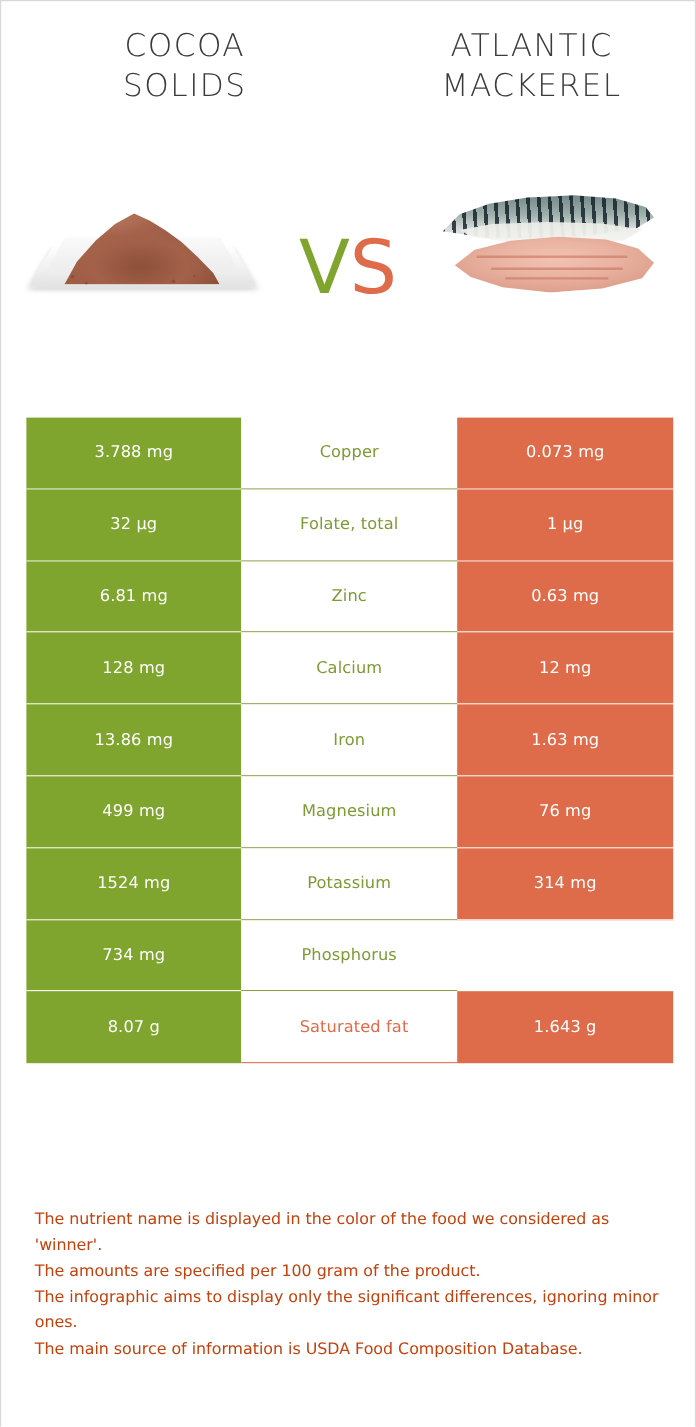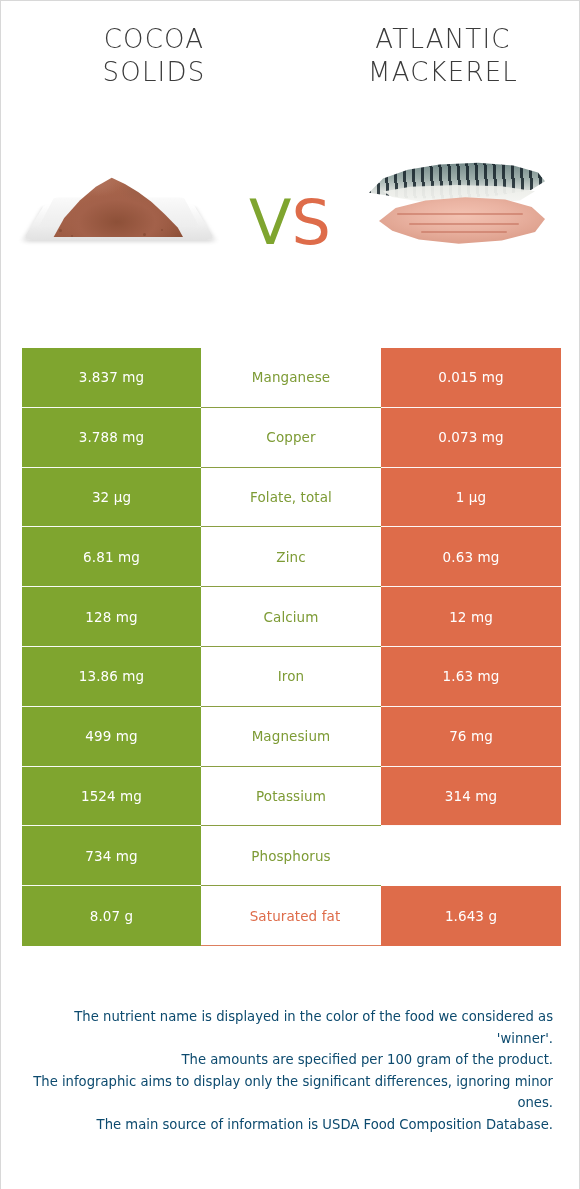--- a/index.html
+++ b/index.html
@@ -200,24 +200,24 @@
     border-bottom:1px solid rgba(255,255,255,.95);
   }
   .row:last-child .cell-left,
   .row:last-child .cell-right{ border-bottom:none; }
 
   
   .footer{
     position:absolute;
     left:0; top:1005px;
     width:580px;
-    text-align:right;
+    text-align:left;
     font-size:13.2px;
     line-height:21.5px;
-    color:#0c4a6e;
+    color:#c2410c;
     font-family:"DejaVu Sans", sans-serif;
     padding:0 28px;
   }
   .footer p{ margin:0; }
 </style>
 </head>
 <body>
 
 <div class="page">
 
@@ -259,25 +259,20 @@
           <div class="fillet-line" style="left:18px;top:20px;width:126px;"></div>
           <div class="fillet-line" style="left:30px;top:30px;width:110px;"></div>
           <div class="fillet-line" style="left:42px;top:38px;width:86px;"></div>
         </div>
       </div>
     </div>
   </div>
 
   <div class="table">
 
-    <div class="row">
-      <div class="cell cell-left">3.837 mg</div>
-      <div class="cell cell-mid">Manganese</div>
-      <div class="cell cell-right">0.015 mg</div>
-    </div>
 
     <div class="row">
       <div class="cell cell-left">3.788 mg</div>
       <div class="cell cell-mid">Copper</div>
       <div class="cell cell-right">0.073 mg</div>
     </div>
 
     <div class="row">
       <div class="cell cell-left">32 µg</div>
       <div class="cell cell-mid">Folate, total</div>

